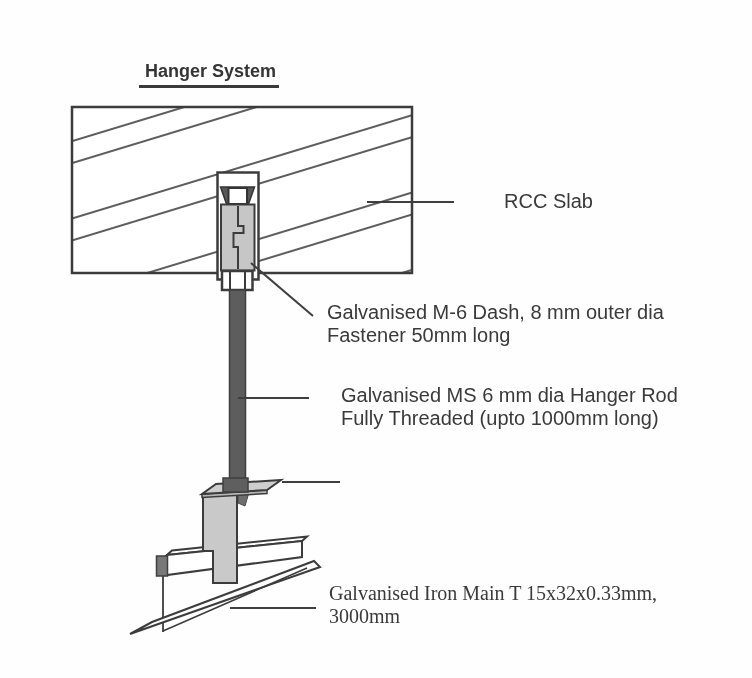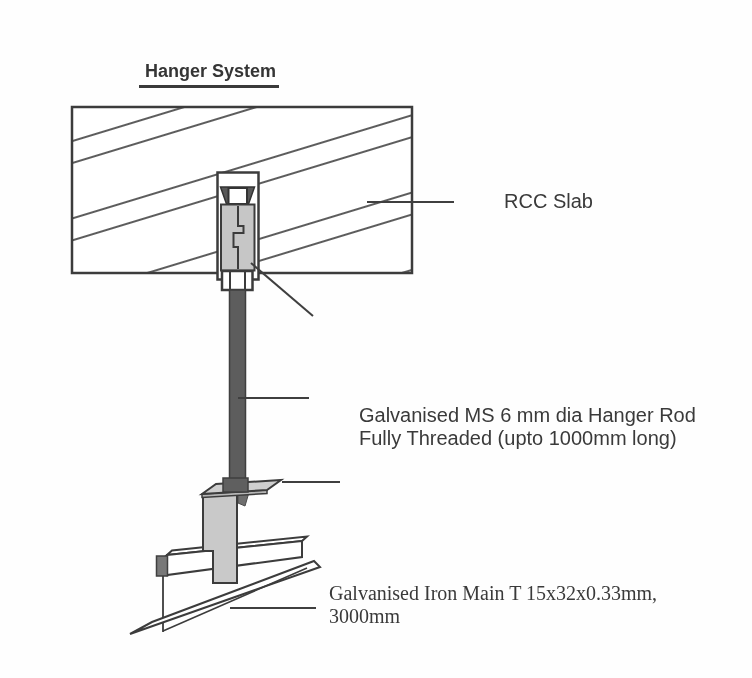--- a/index.html
+++ b/index.html
@@ -79,22 +79,26 @@
 
     <line x1="282" y1="482" x2="340" y2="482" stroke="#3f3f3f" stroke-width="2"></line>
 
     <line x1="230" y1="608" x2="316" y2="608" stroke="#3f3f3f" stroke-width="2"></line>
   </svg>
 
   <div class="callout" style="left:462px;top:190px;margin-left:42px;">
     <span>RCC Slab</span>
   </div>
 
+  <div class="callout" style="left:327px;top:301px;">
+    <span>Galvanised M-6 Dash, 8 mm outer dia</span>
+    <span>Fastener 50mm long</span>
+  </div>
 
-  <div class="callout" style="left:341px;top:404px;margin-left:18px;">
+  <div class="callout" style="left:341px;top:384px;">
     <span>Galvanised MS 6 mm dia Hanger Rod</span>
     <span>Fully Threaded (upto 1000mm long)</span>
   </div>
 
 
   <div class="callout" style="left:329px;top:582px;font-family:Liberation Serif, serif;">
     <span>Galvanised Iron Main T 15x32x0.33mm,</span>
     <span>3000mm</span>
   </div>
 

